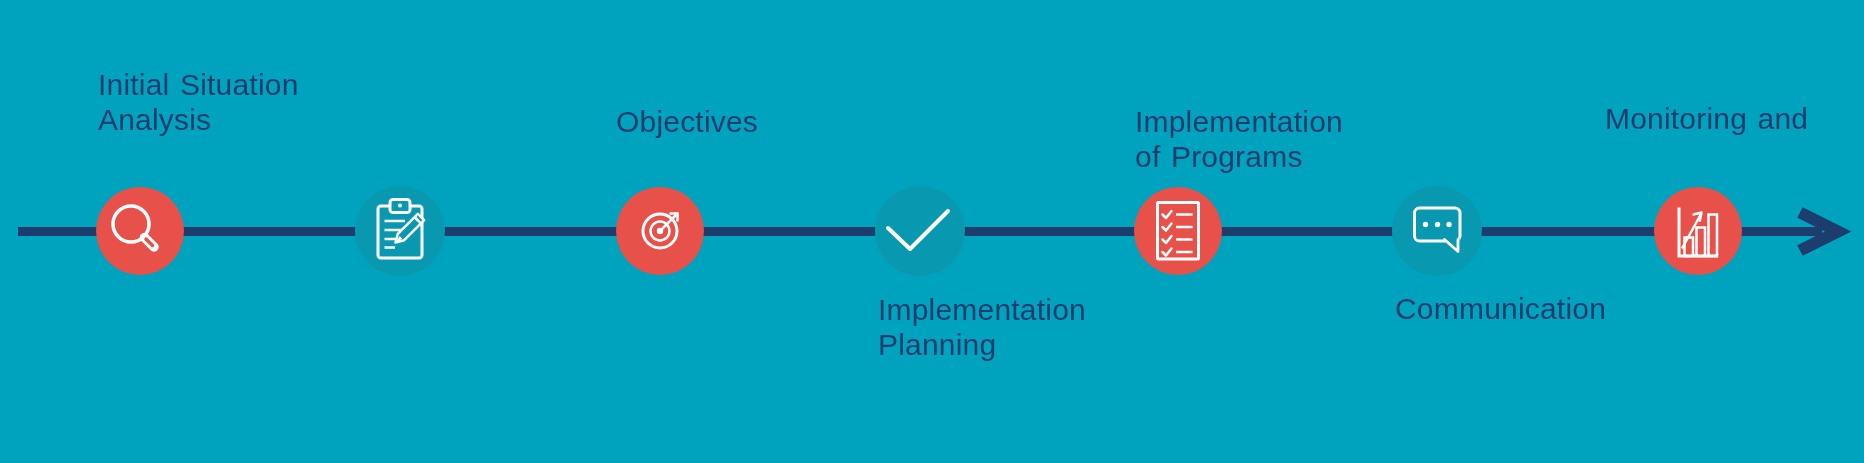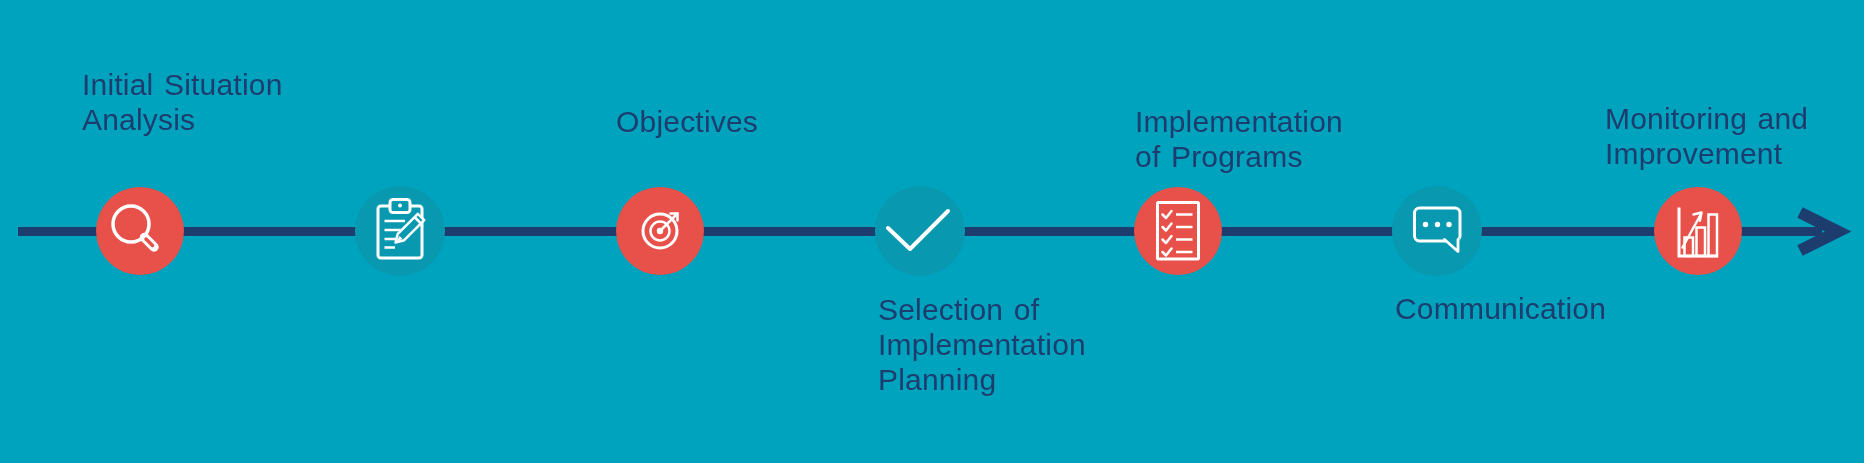--- a/index.html
+++ b/index.html
@@ -102,43 +102,41 @@
     <svg width="88" height="88" viewBox="0 0 88 88">
       <path class="stroke-i" fill="none" d="M25 20.5 L25 69 L64 69" stroke-width="3"></path>
       <rect class="stroke-i" fill="none" x="30.5" y="50.5" width="8.5" height="18.5" stroke-width="2.5"></rect>
       <rect class="stroke-i" fill="none" x="42.5" y="40.5" width="8.5" height="28.5" stroke-width="2.5"></rect>
       <rect class="stroke-i" fill="none" x="54.5" y="27.5" width="8.5" height="41.5" stroke-width="2.5"></rect>
       <line class="stroke-i" x1="28.5" y1="60.5" x2="47" y2="27" stroke-width="2.5" stroke-linecap="round"></line>
       <path class="stroke-i" fill="none" d="M39.5 27.5 L47.5 25.5 L45.8 33.8" stroke-width="2.5" stroke-linecap="round" stroke-linejoin="round"></path>
     </svg>
   </div>
 
-  <div class="label" style="left:82px;top:67px">
+  <div class="label" style="left:98px;top:67px">
     <div>Initial Situation</div>
     <div>Analysis</div>
   </div>
 
 
   <div class="label" style="left:616px;top:104px">
     <div>Objectives</div>
   </div>
 
   <div class="label" style="left:878px;top:292px">
-    <div>Selection of</div>
     <div>Implementation</div>
     <div>Planning</div>
   </div>
 
   <div class="label" style="left:1135px;top:104px">
     <div>Implementation</div>
     <div>of Programs</div>
   </div>
 
   <div class="label" style="left:1395px;top:291px">
     <div>Communication</div>
   </div>
 
   <div class="label" style="left:1605px;top:101px">
     <div>Monitoring and</div>
-    <div>Improvement</div>
   </div>
 
 </div>
 
 </body></html>

